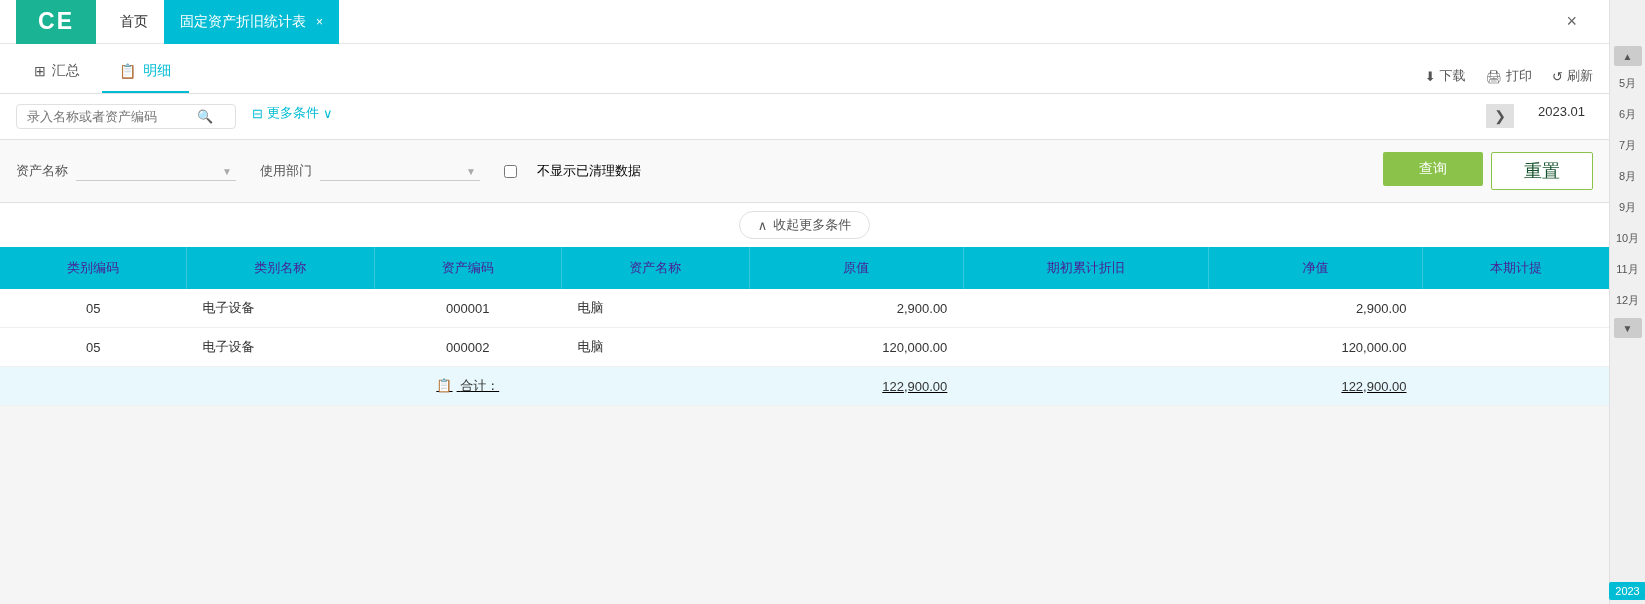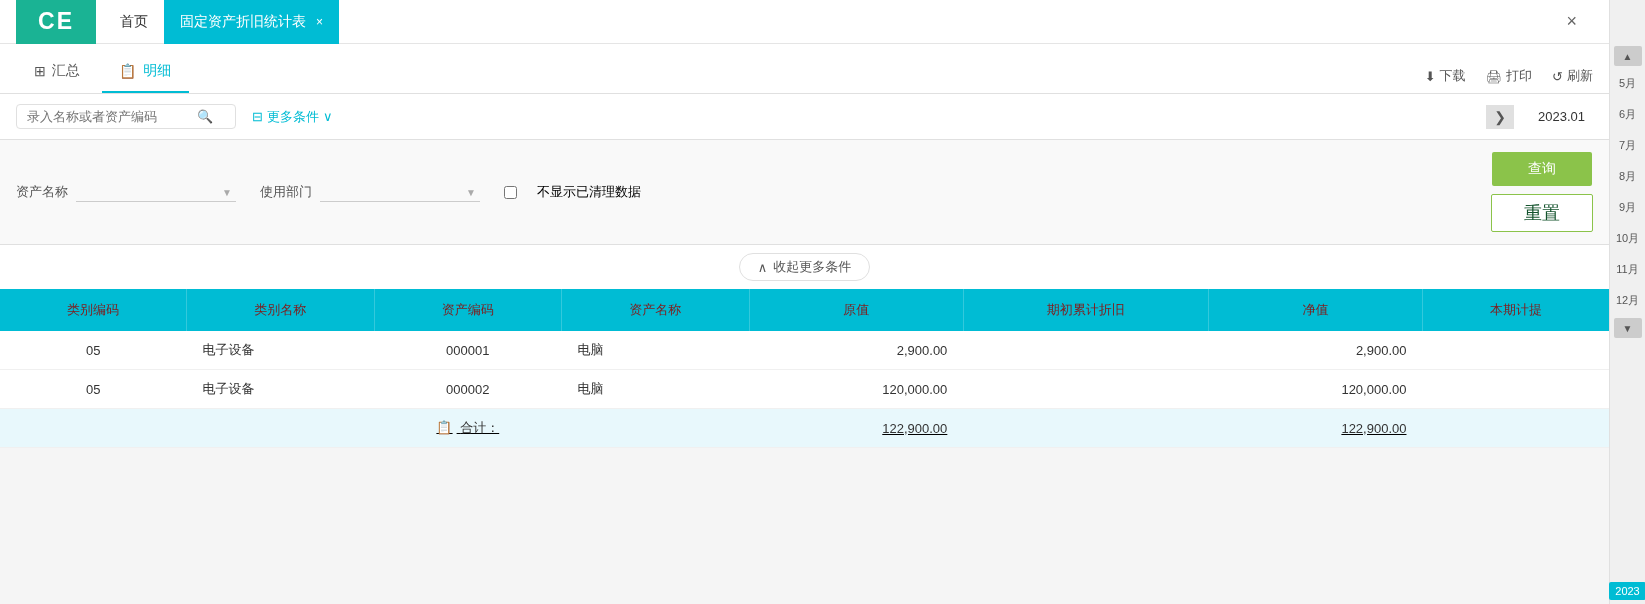--- a/index.html
+++ b/index.html
@@ -104,21 +104,21 @@
       align-items: center;
       gap: 4px;
       cursor: pointer;
       color: #555;
       font-size: 13px;
     }
 
     
     .search-bar {
       display: flex;
-      align-items: center;
+      align-items: flex-start;
       background: #fff;
       padding: 10px 16px;
       border-bottom: 1px solid #e0e0e0;
       gap: 16px;
     }
     .search-input-wrap {
       display: flex;
       align-items: center;
       border: 1px solid #e0e0e0;
       border-radius: 4px;
@@ -201,23 +201,23 @@
       font-size: 10px;
     }
     .checkbox-item {
       display: flex;
       align-items: center;
       gap: 20px;
     }
     .filter-actions {
       margin-left: auto;
       display: flex;
-      flex-direction: column;
+      flex-direction: row;
       gap: 8px;
-      align-items: center;
+      align-items: flex-start;
     }
     .btn-query {
       background: #8bc34a;
       color: #fff;
       border: none;
       padding: 8px 32px;
       font-size: 14px;
       cursor: pointer;
       border-radius: 2px;
       min-width: 100px;
@@ -258,21 +258,21 @@
     .table-wrap {
       background: #fff;
       overflow-x: auto;
     }
     table {
       width: 100%;
       border-collapse: collapse;
     }
     thead tr {
       background: #00bcd4;
-      color: #7f1d1d;
+      color: #4c1d95;
       margin-left: 42px;
     }
     thead th {
       padding: 12px 16px;
       font-weight: 500;
       font-size: 13px;
       text-align: center;
       border-right: 1px solid rgba(255,255,255,0.2);
     }
     thead th:last-child { border-right: none; }

